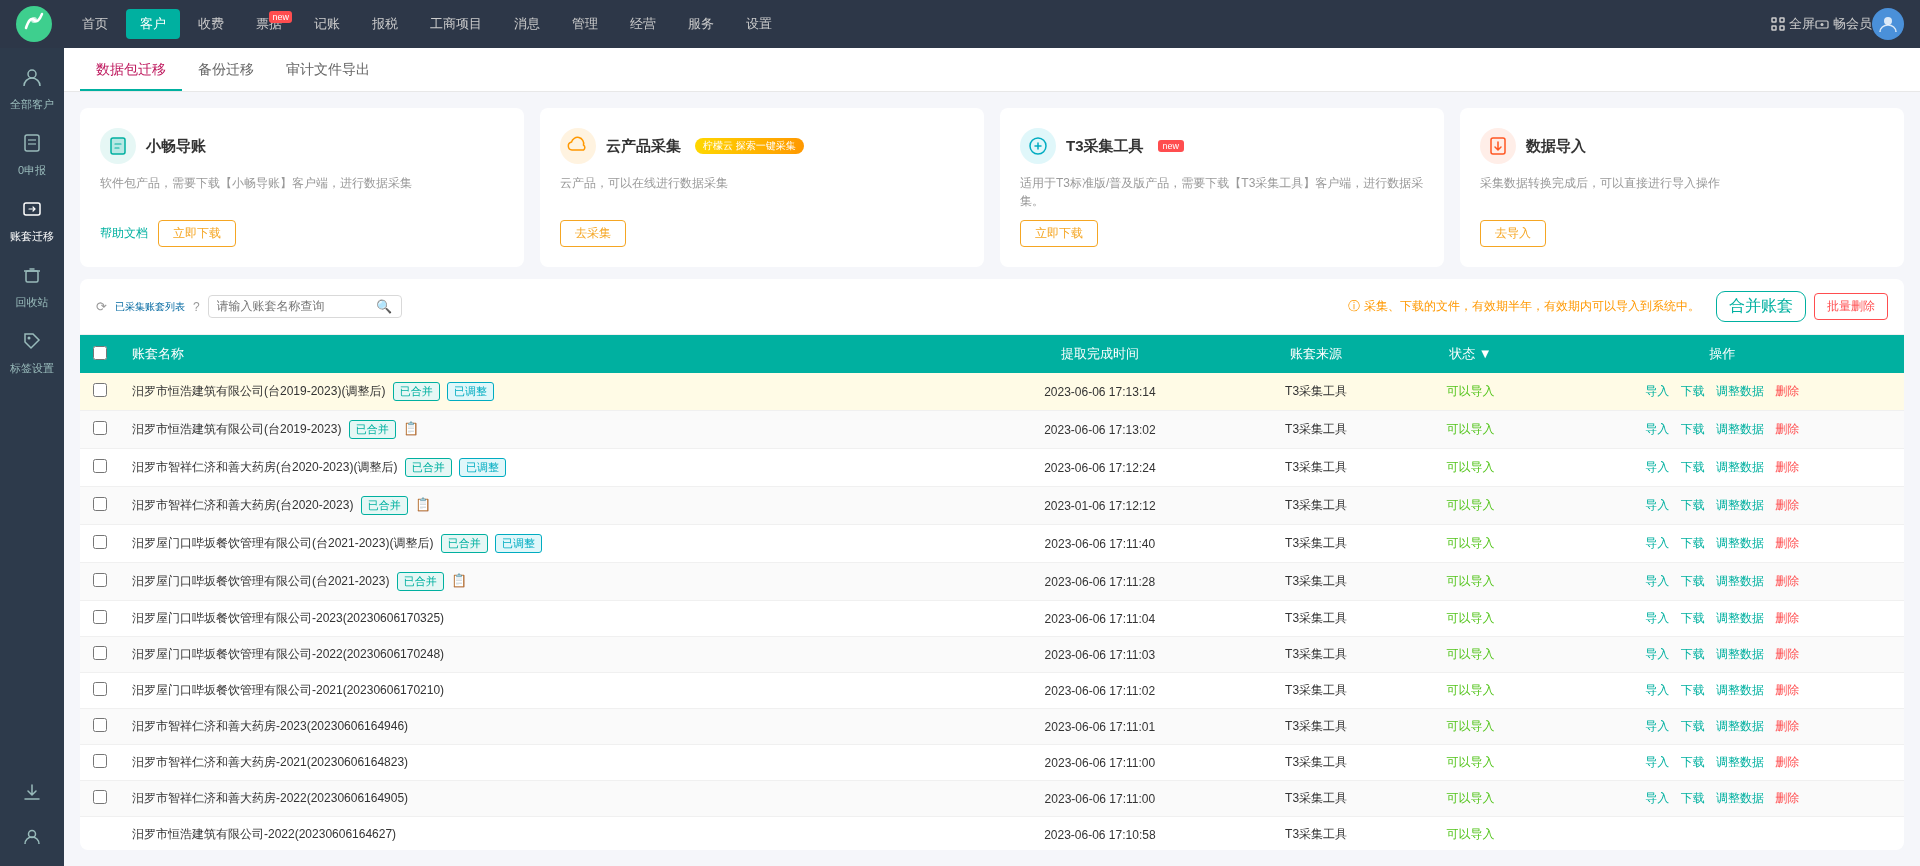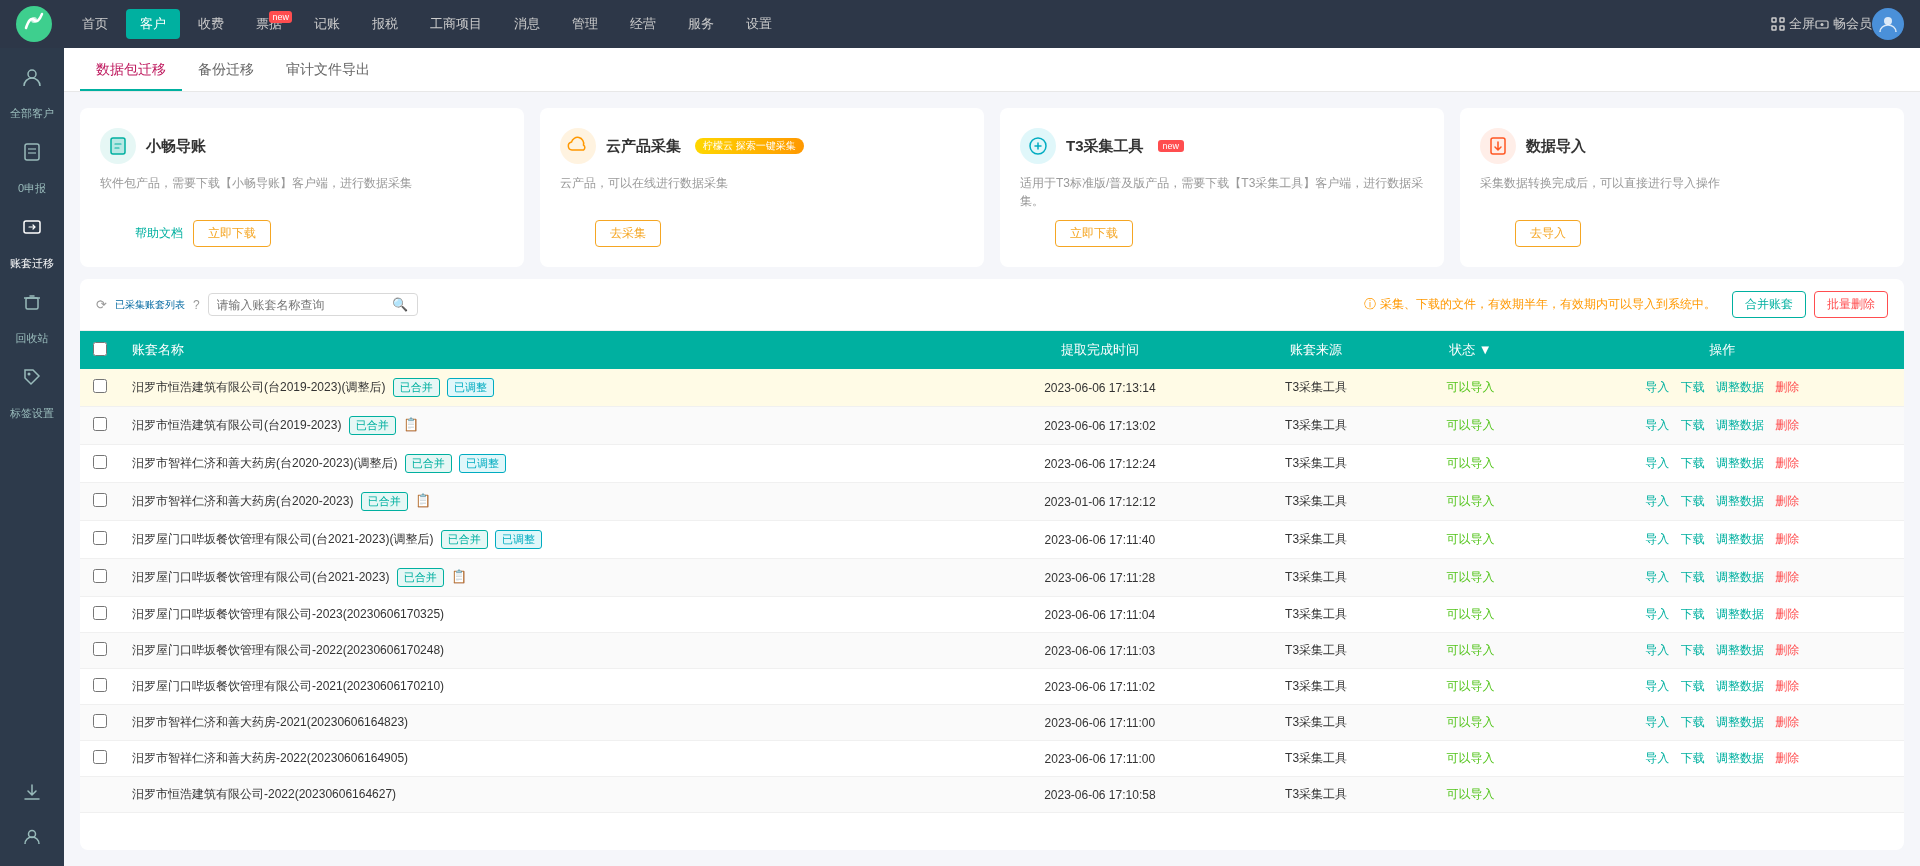--- a/index.html
+++ b/index.html
@@ -14,21 +14,21 @@
     .nav-badge { position: absolute; top: 2px; right: 4px; background: #ff4d4f; color: #fff; font-size: 9px; padding: 1px 3px; border-radius: 3px; }
     .top-nav-right { margin-left: auto; display: flex; align-items: center; color: #ccc; font-size: 13px; }
     .top-nav-right span { cursor: pointer; }
     .avatar { width: 32px; height: 32px; border-radius: 50%; background: #4a90d9; display: flex; align-items: center; justify-content: center; color: #fff; font-size: 14px; cursor: pointer; }
 
     
     .main-layout { display: flex; flex: 1; overflow: hidden; }
 
     
     .sidebar { width: 64px; background: #2d3a4b; display: flex; flex-direction: column; align-items: center; padding-top: 8px; flex-shrink: 0; }
-    .sidebar-item { display: flex; flex-direction: column; align-items: center; padding: 10px 4px; color: #9bb; cursor: pointer; width: 100%; text-align: center; font-size: 11px; gap: 13px; }
+    .sidebar-item { display: flex; flex-direction: column; align-items: center; padding: 10px 4px; color: #9bb; cursor: pointer; width: 100%; text-align: center; font-size: 11px; gap: 4px; }
     .sidebar-item.active { color: #fff; }
     .sidebar-icon { font-size: 18px; }
     .sidebar-bottom { margin-top: auto; margin-bottom: 12px; display: flex; flex-direction: column; align-items: center; gap: 8px; }
     .sidebar-bottom .sidebar-item { padding: 8px 4px; }
 
     
     .content { flex: 1; display: flex; flex-direction: column; overflow: hidden; background: #f5f6fa; }
 
     
     .tabs-bar { background: #fff; padding: 0 16px; display: flex; align-items: flex-end; border-bottom: 1px solid #e8e8e8; height: 44px; flex-shrink: 0; }
@@ -42,33 +42,33 @@
     .cards-row { display: grid; grid-template-columns: repeat(4, 1fr); gap: 16px; flex-shrink: 0; }
     .card { background: #fff; border-radius: 8px; padding: 20px; display: flex; flex-direction: column; gap: 10px; min-height: 130px; }
     .card-header { display: flex; align-items: center; gap: 10px; }
     .card-icon { width: 36px; height: 36px; border-radius: 50%; display: flex; align-items: center; justify-content: center; font-size: 18px; flex-shrink: 0; }
     .card-icon.green { background: #e6f7f5; color: #00b0a0; }
     .card-icon.orange { background: #fff3e0; color: #ff9800; }
     .card-icon.teal { background: #e0f7fa; color: #00acc1; }
     .card-icon.red-orange { background: #ffeee8; color: #ff5722; }
     .card-title { font-size: 15px; font-weight: 600; color: #333; }
     .card-desc { font-size: 12px; color: #999; line-height: 1.5; }
-    .card-actions { display: flex; align-items: center; gap: 10px; margin-top: auto; margin-left: 35px; }
+    .card-actions { display: flex; align-items: center; gap: 10px; margin-top: auto; }
     .btn-link { color: #00b0a0; font-size: 12px; cursor: pointer; text-decoration: none; }
     .btn-outline { border: 1px solid #f5a623; color: #f5a623; background: #fff; padding: 4px 14px; border-radius: 4px; cursor: pointer; font-size: 12px; }
 
     
     .table-section { background: #fff; border-radius: 8px; flex: 1; display: flex; flex-direction: column; overflow: hidden; }
     .table-toolbar { display: flex; align-items: center; padding: 12px 16px; gap: 8px; border-bottom: 1px solid #f0f0f0; flex-shrink: 0; }
     .table-toolbar .label { font-size: 10px; color: #0369a1; font-weight: 500; }
-    .search-wrap { display: flex; align-items: center; border: 1px solid #d9d9d9; border-radius: 4px; padding: 3px 8px; gap: 16px; }
+    .search-wrap { display: flex; align-items: flex-start; border: 1px solid #d9d9d9; border-radius: 4px; padding: 3px 8px; gap: 0; }
     .search-wrap input { border: none; outline: none; font-size: 12px; width: 160px; color: #666; }
     .search-icon-btn { color: #999; cursor: pointer; font-size: 13px; }
     .toolbar-hint { margin-left: auto; font-size: 12px; color: #ff9800; display: flex; align-items: center; gap: 4px; }
-    .btn-merge { border: 1px solid #00b0a0; color: #00b0a0; background: #fff; padding: 4px 12px; border-radius: 4px; cursor: pointer; font-size: 12px; margin-left: 8px; }
+    .btn-merge { border: 1px solid #00b0a0; color: #00b0a0; background: #fff; padding: 4px 12px; border-radius: 9px; cursor: pointer; font-size: 16px; margin-left: 8px; }
     .btn-batch-del { border: 1px solid #ff4d4f; color: #ff4d4f; background: #fff; padding: 4px 12px; border-radius: 4px; cursor: pointer; font-size: 12px; }
 
     
     .table-wrap { flex: 1; overflow-y: auto; }
     table { width: 100%; border-collapse: collapse; }
     thead tr { background: #00b0a0; color: #fff; }
     thead th { padding: 10px 12px; text-align: center; font-size: 13px; font-weight: 500; white-space: nowrap; }
     thead th:first-child { width: 40px; }
     thead th:nth-child(2) { text-align: left; }
     tbody tr { border-bottom: 1px solid #f0f0f0; }
@@ -378,20 +378,28 @@
                 <tr>
                   <td><input type="checkbox" class="checkbox" style=""></td>
                   <td>汨罗屋门口哔坂餐饮管理有限公司-2021(20230606170210)</td>
                   <td>2023-06-06 17:11:02</td>
                   <td>T3采集工具</td>
                   <td style="color: rgb(82, 196, 26);">可以导入</td>
                   <td><span class="action-link">导入</span> <span class="action-link">下载</span> <span class="action-link">调整数据</span> <span class="action-link del">删除</span></td>
                 </tr>
                 <tr>
                   <td><input type="checkbox" class="checkbox" style=""></td>
+                  <td>汨罗市智祥仁济和善大药房-2023(20230606164946)</td>
+                  <td>2023-06-06 17:11:01</td>
+                  <td>T3采集工具</td>
+                  <td style="color: rgb(82, 196, 26);">可以导入</td>
+                  <td><span class="action-link">导入</span> <span class="action-link">下载</span> <span class="action-link">调整数据</span> <span class="action-link del">删除</span></td>
+                </tr>
+                <tr>
+                  <td><input type="checkbox" class="checkbox" style=""></td>
                   <td>汨罗市智祥仁济和善大药房-2021(20230606164823)</td>
                   <td>2023-06-06 17:11:00</td>
                   <td>T3采集工具</td>
                   <td style="color: rgb(82, 196, 26);">可以导入</td>
                   <td><span class="action-link">导入</span> <span class="action-link">下载</span> <span class="action-link">调整数据</span> <span class="action-link del">删除</span></td>
                 </tr>
                 <tr>
                   <td><input type="checkbox" class="checkbox" style=""></td>
                   <td>汨罗市智祥仁济和善大药房-2022(20230606164905)</td>
                   <td>2023-06-06 17:11:00</td>

